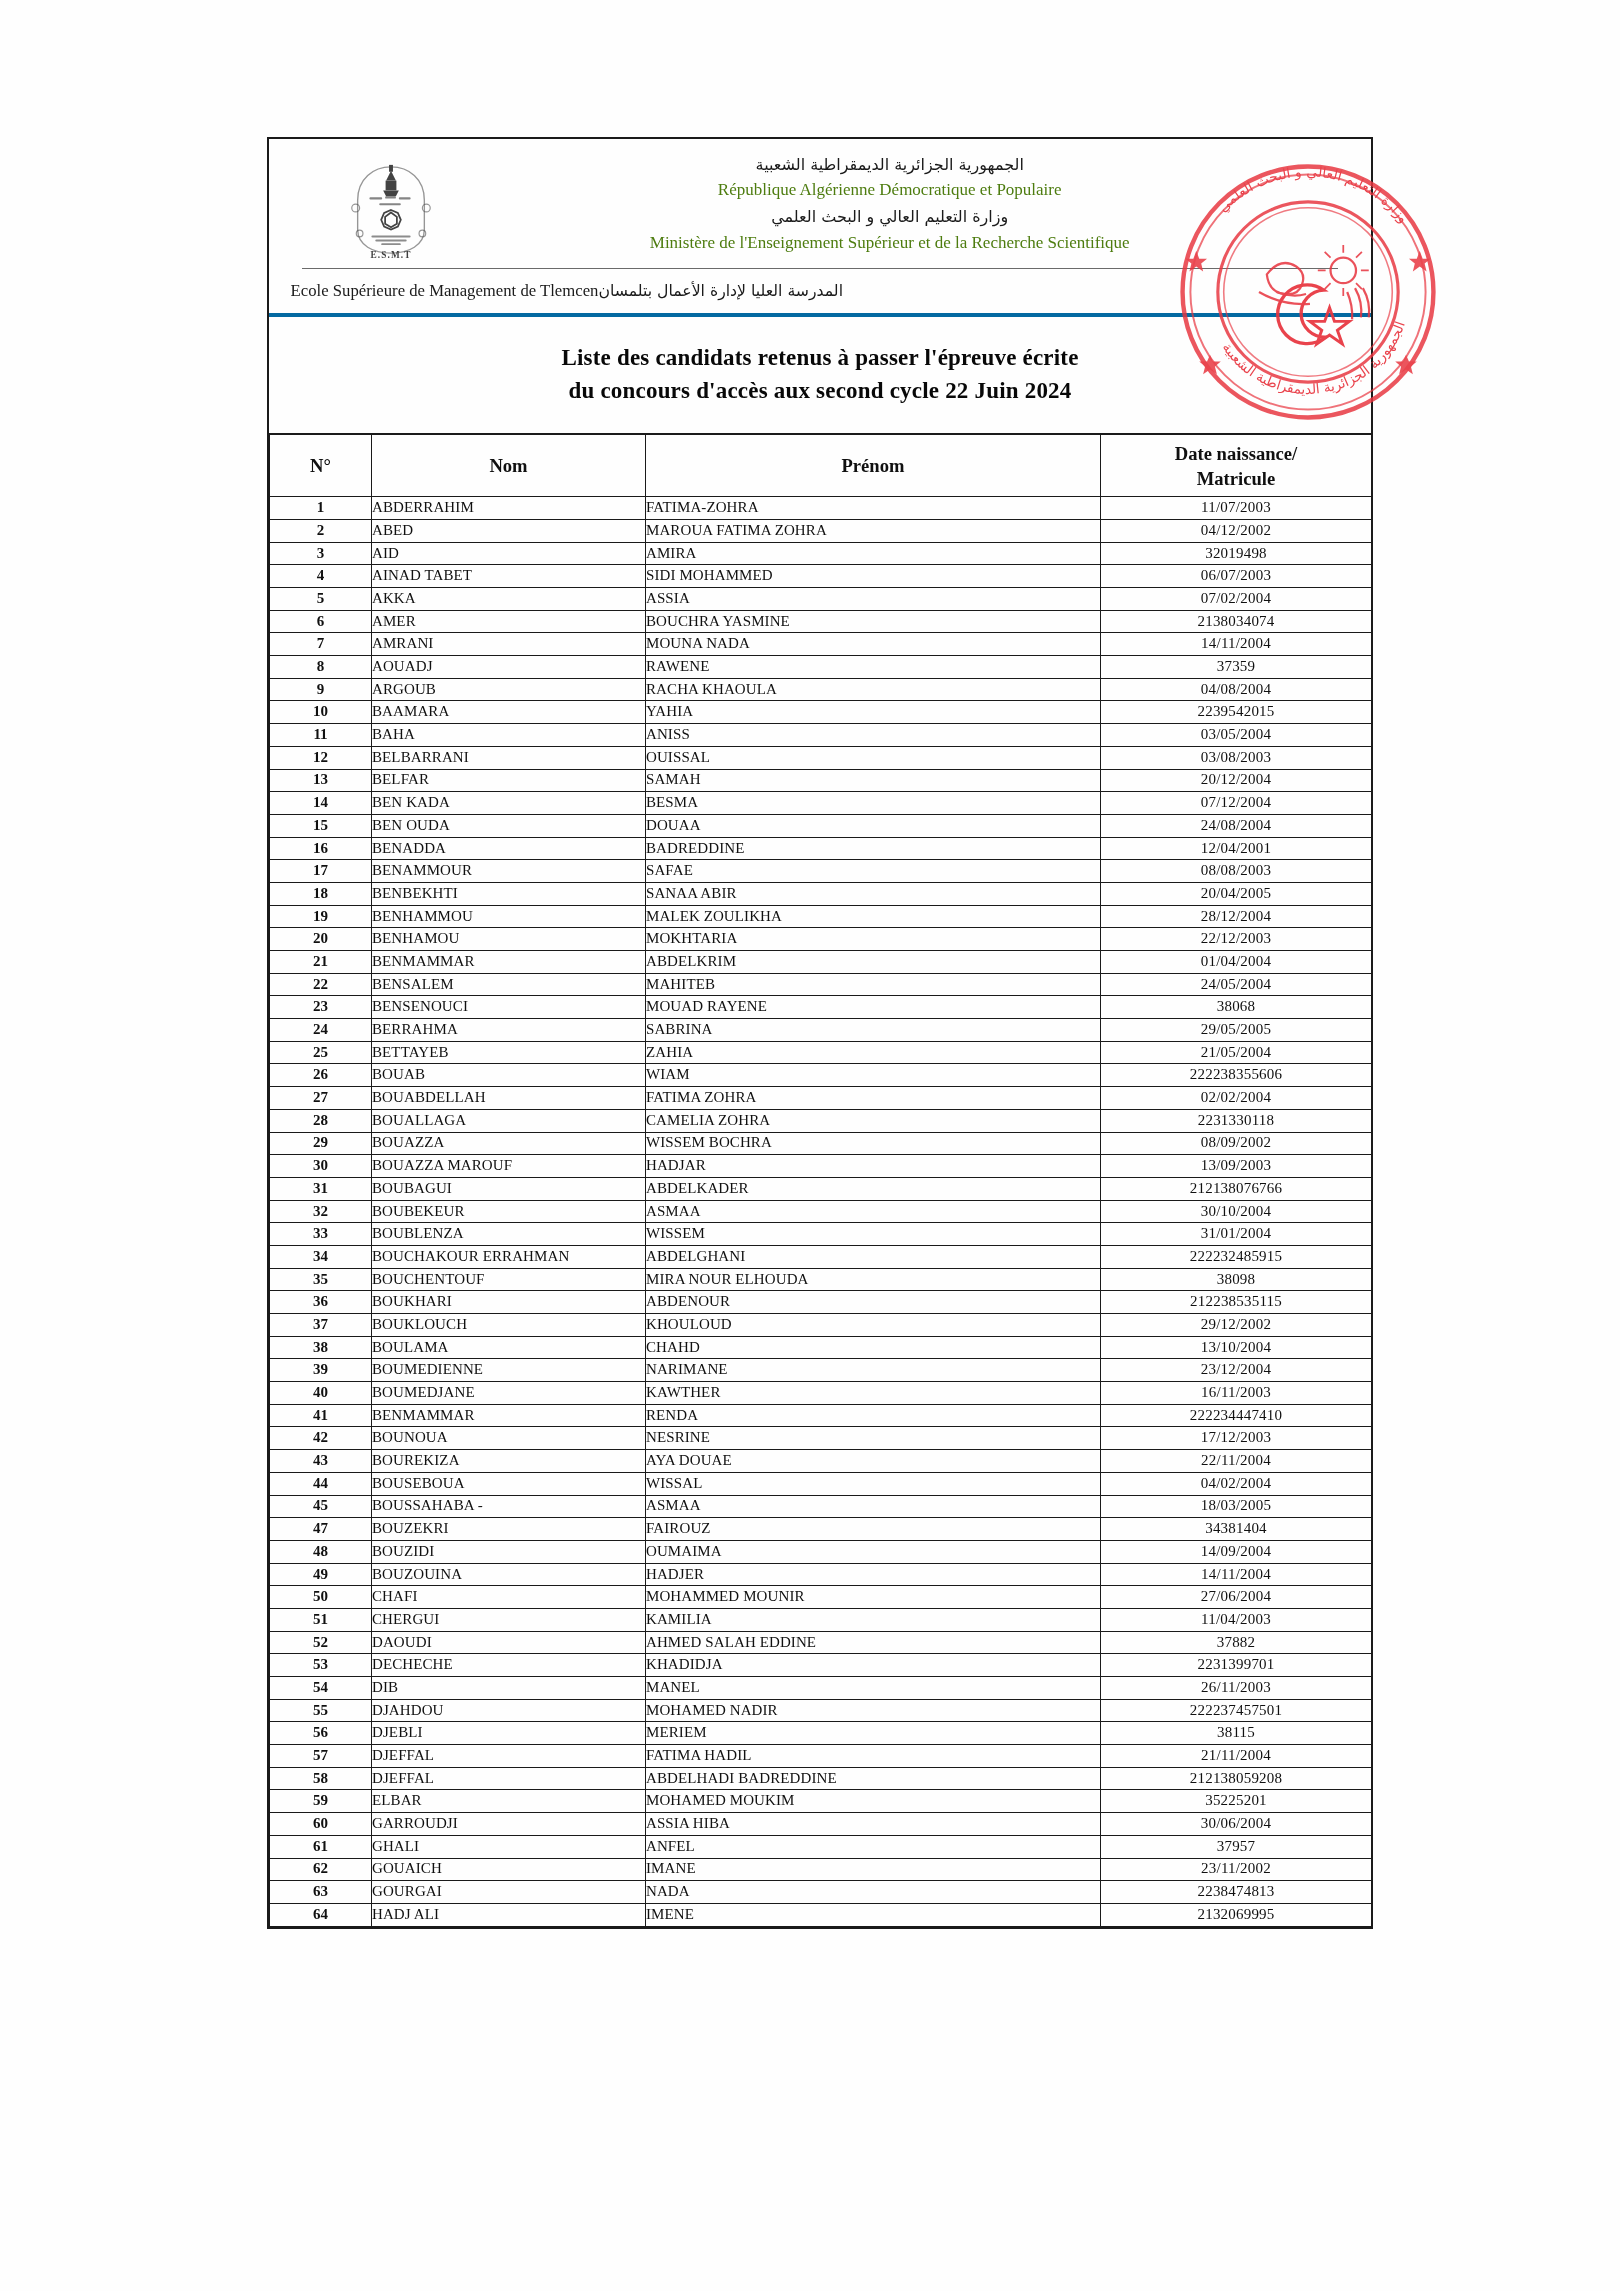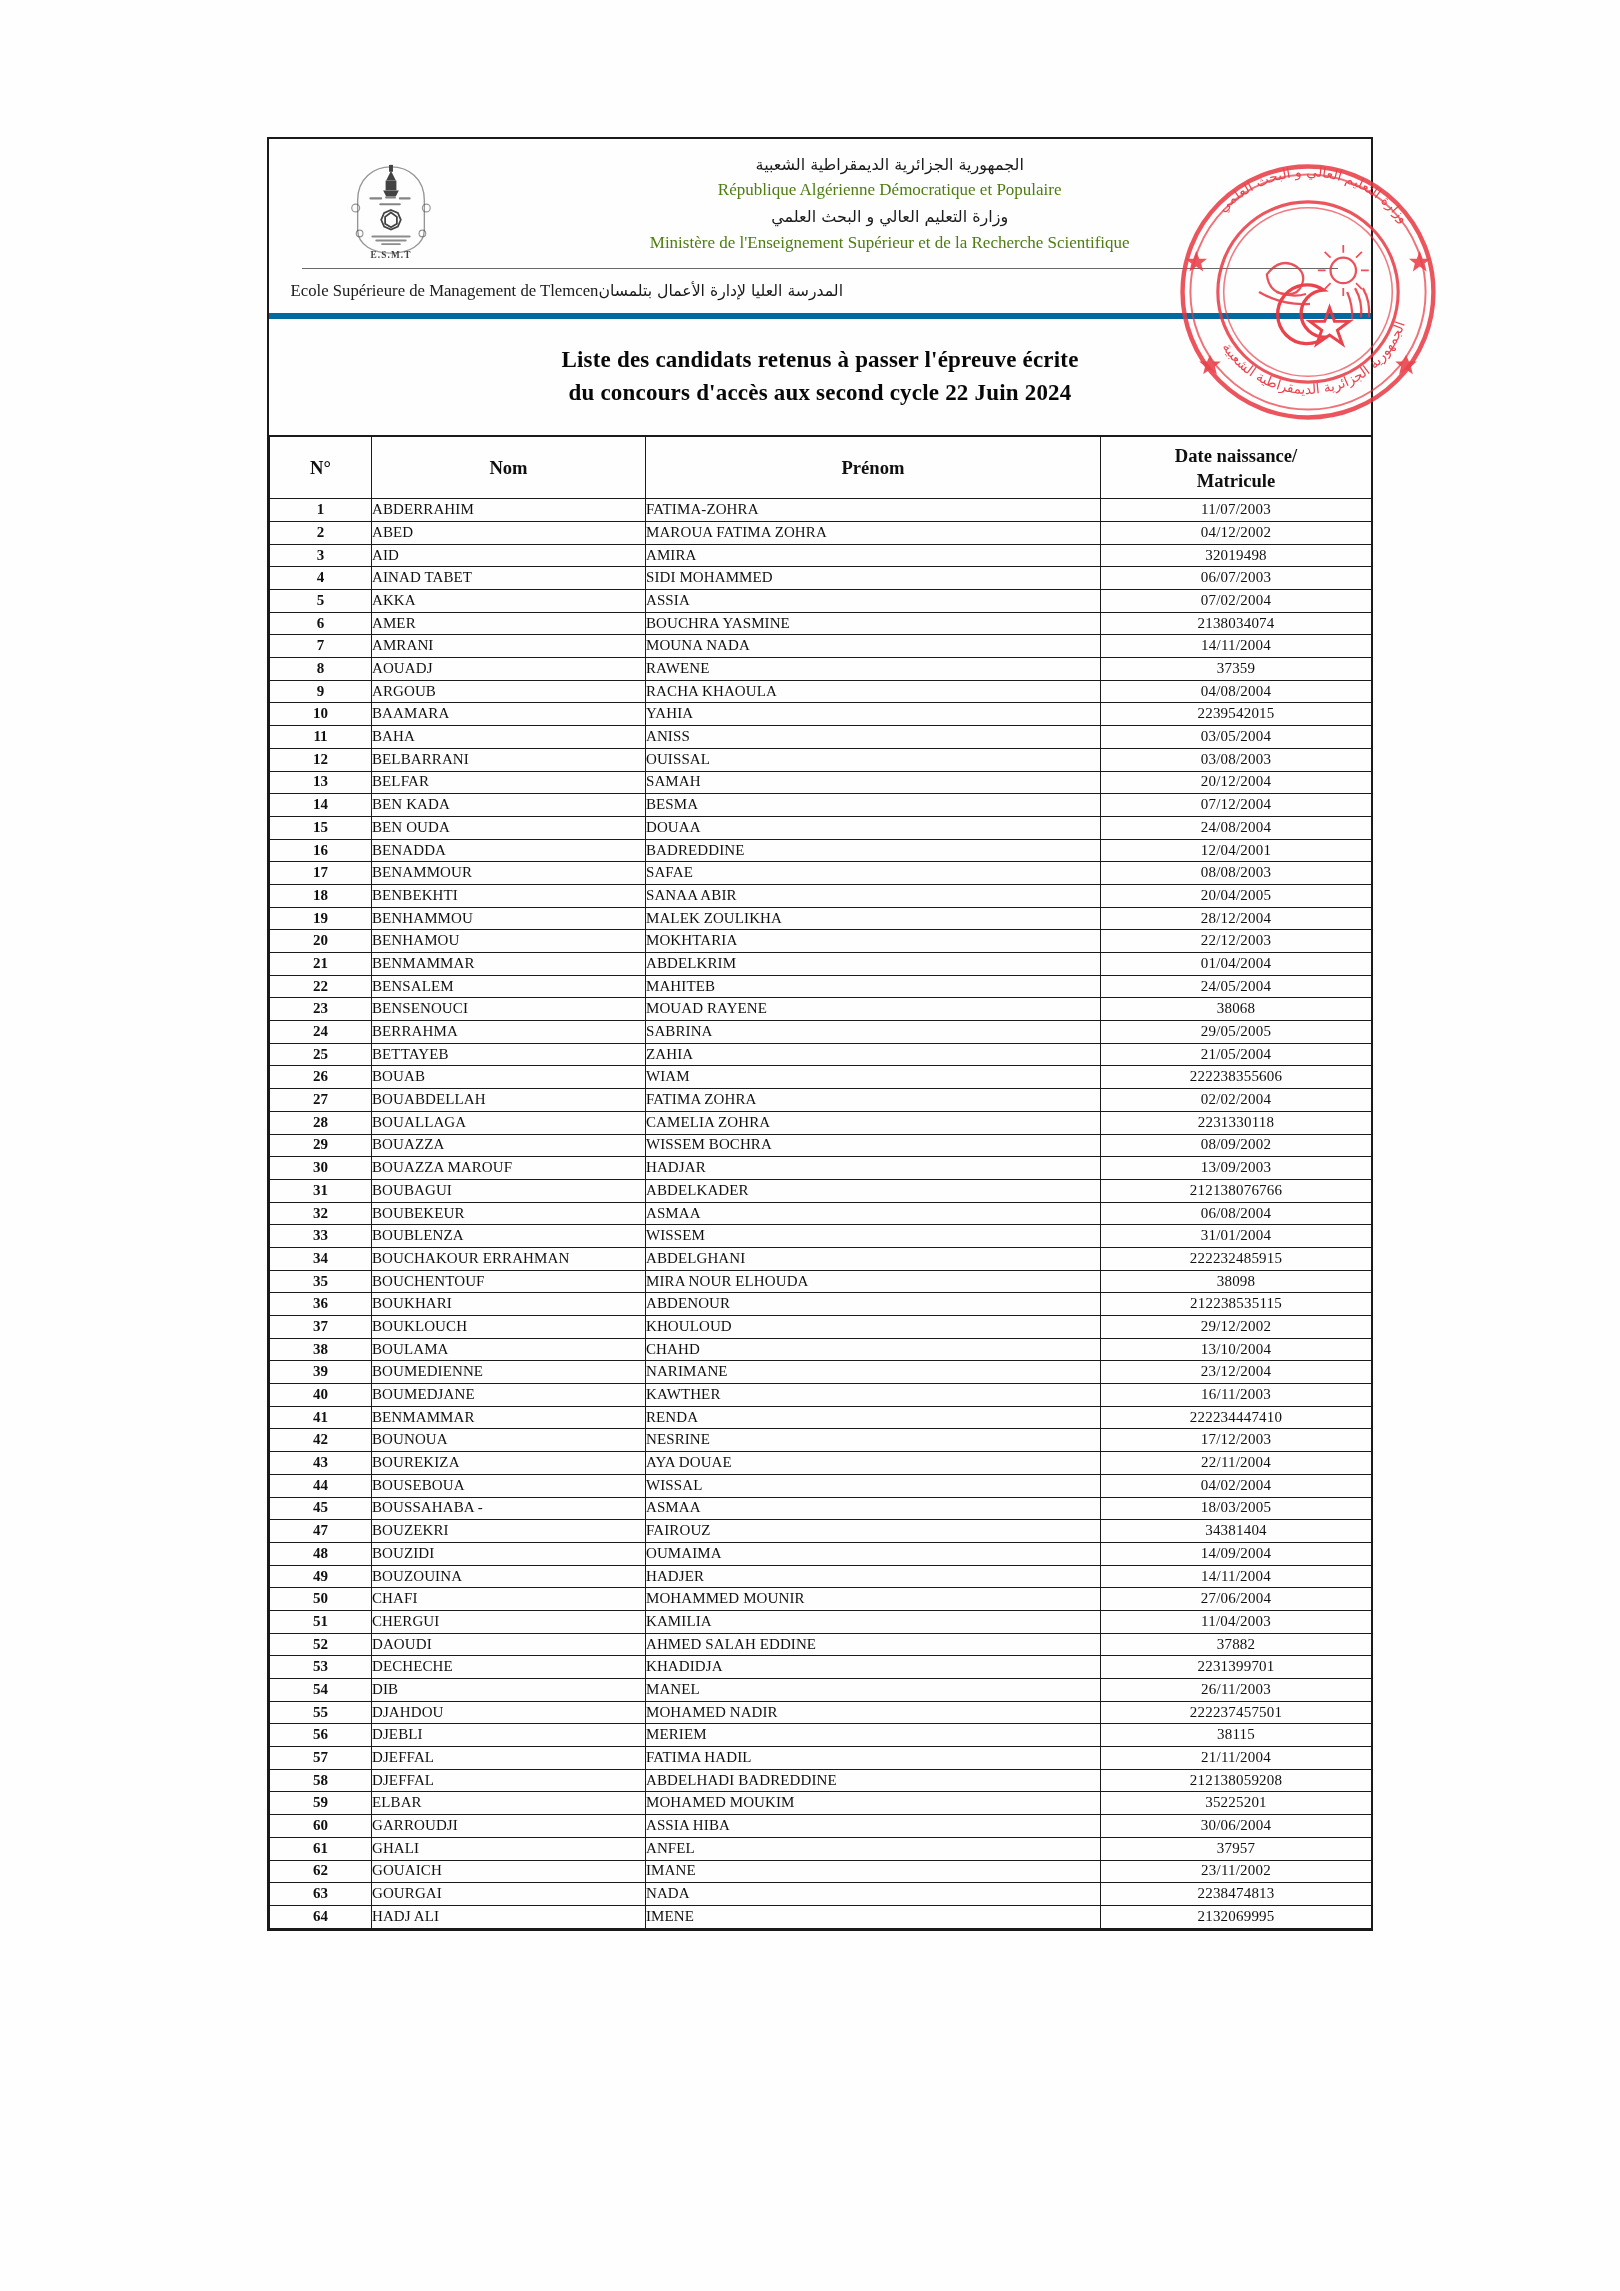--- a/index.html
+++ b/index.html
@@ -100,21 +100,21 @@
   .school-fr { font-family: "Liberation Serif", serif; color:#1a1a1a; }
   .school-ar {
     font-family: "DejaVu Sans", sans-serif;
     direction: rtl;
     font-size: 15.7px;
     color: #1a1a1a;
   }
 
   
   .title-band {
-    border-top: 6px solid #0369a1;
+    border-top: 4px solid #0369a1;
     text-align: center;
     padding: 25.5px 39px 25.5px 39px;
   }
   .title-line {
     font-family: "Liberation Serif", serif;
     font-weight: bold;
     font-size: 23px;
     line-height: 1.42;
     color: #080808;
     letter-spacing: 0.2px;
@@ -465,21 +465,21 @@
           <tr>
             <td class="n-cell">31</td>
             <td class="nom-cell">BOUBAGUI</td>
             <td class="pre-cell">ABDELKADER</td>
             <td class="date-cell">212138076766</td>
           </tr>
           <tr>
             <td class="n-cell">32</td>
             <td class="nom-cell">BOUBEKEUR</td>
             <td class="pre-cell">ASMAA</td>
-            <td class="date-cell">06/08/2004</td>
+            <td class="date-cell">30/10/2004</td>
           </tr>
           <tr>
             <td class="n-cell">33</td>
             <td class="nom-cell">BOUBLENZA</td>
             <td class="pre-cell">WISSEM</td>
             <td class="date-cell">31/01/2004</td>
           </tr>
           <tr>
             <td class="n-cell">34</td>
             <td class="nom-cell">BOUCHAKOUR ERRAHMAN</td>

